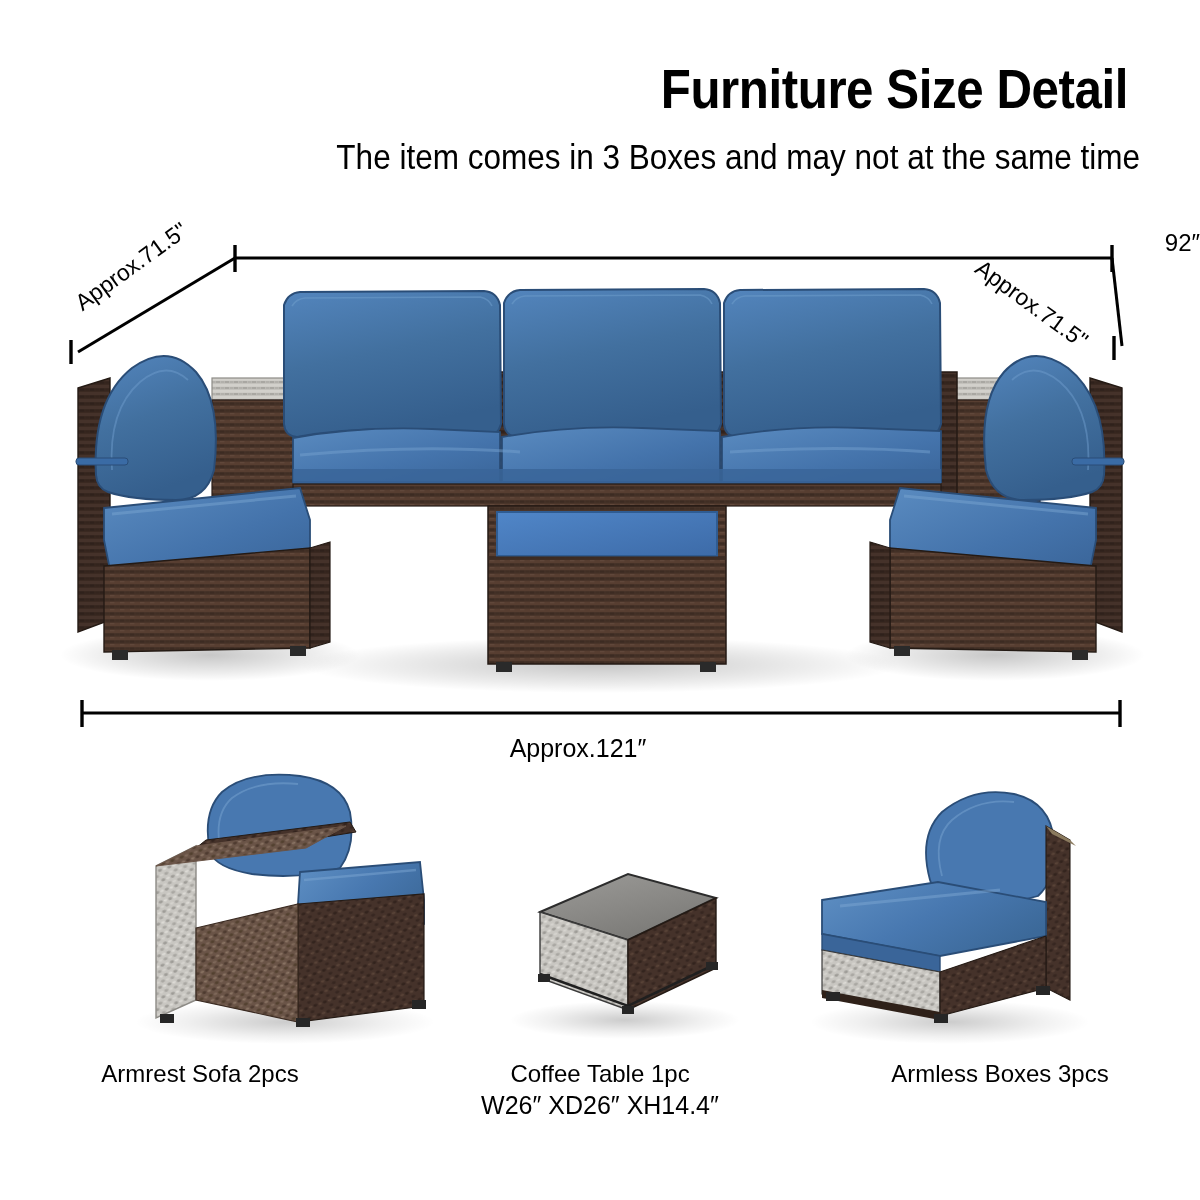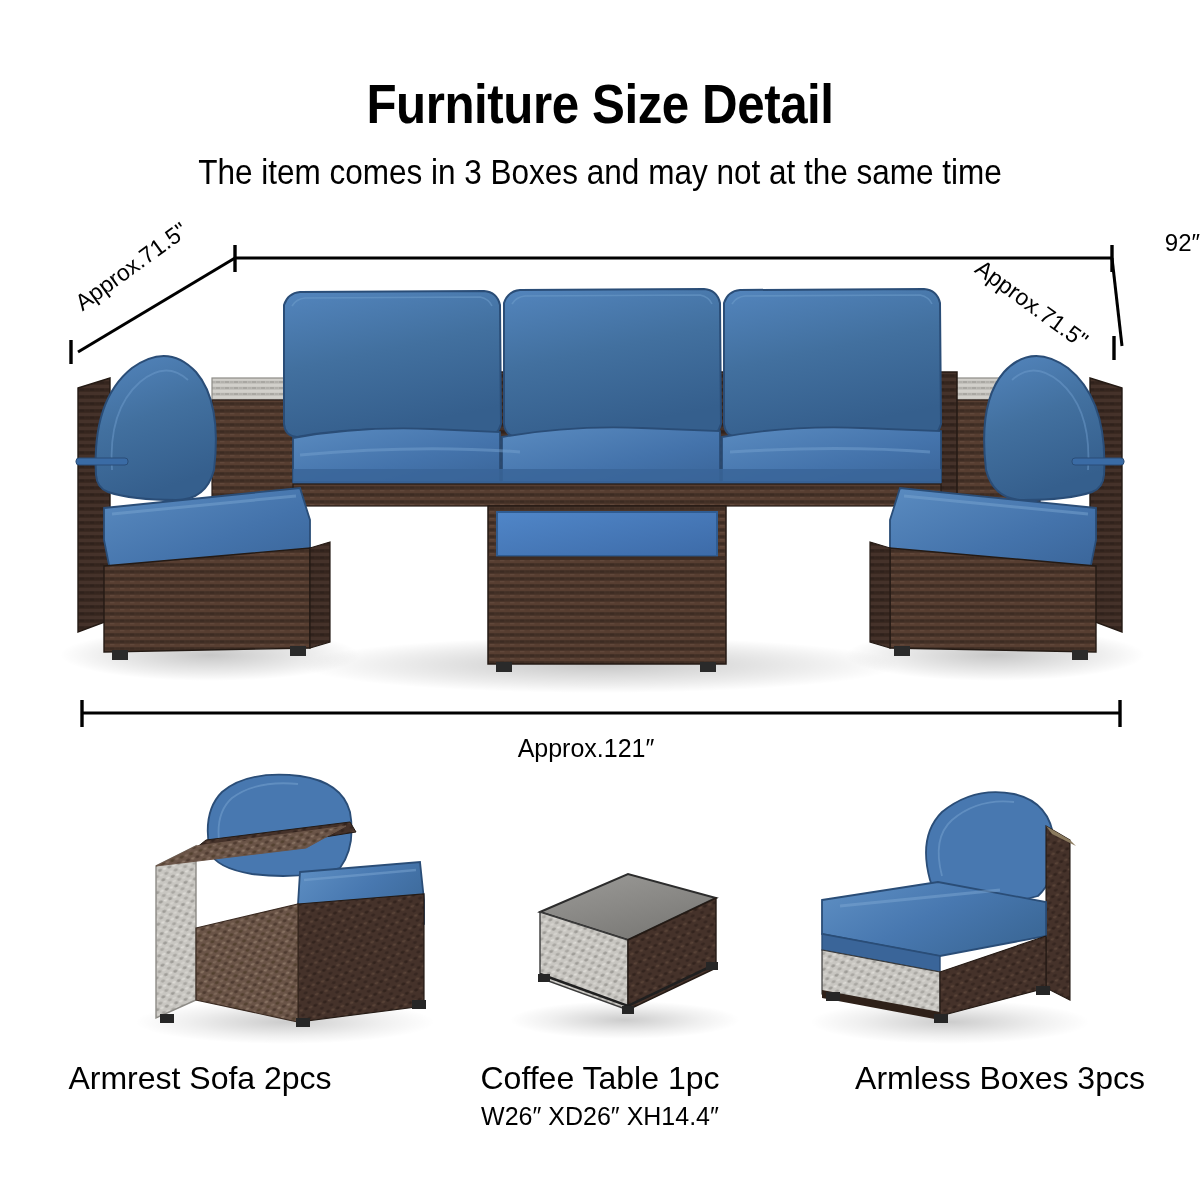--- a/index.html
+++ b/index.html
@@ -17,24 +17,24 @@
   }
   #page {
     position: relative;
     width: 1200px;
     height: 1200px;
   }
 
   
   .header {
     position: absolute;
-    top: 17px;
+    top: 2px;
     left: 0;
     width: 1200px;
-    text-align: center;
+    text-align: right;
   }
   .title {
     margin: 0;
     padding-top: 58px;
     font-size: 56px;
     font-weight: bold;
     letter-spacing: -0.5px;
     line-height: 1.02;
     transform: scaleX(0.88);
     transform-origin: center top;
@@ -74,21 +74,21 @@
     font-size: 23px;
   }
   .dim-right-diag {
     left: 978px;
     top: 252px;
     transform: rotate(36deg);
     transform-origin: left center;
     font-size: 23px;
   }
   .dim-bottom {
-    left: 18px;
+    left: 10px;
     top: 734px;
     width: 1136px;
     text-align: center;
     font-size: 25px;
   }
 
   
   .stage {
     position: absolute;
     left: 0;
@@ -102,21 +102,21 @@
     left: 0;
     top: 1058px;
     width: 1200px;
     display: flex;
   }
   .caption-col {
     flex: 1 1 0;
     text-align: center;
   }
   .caption-title {
-    font-size: 32px;
+    font-size: 24px;
     line-height: 1.30;
     white-space: nowrap;
   }
   .caption-dims {
     font-size: 25px;
     line-height: 1.32;
     white-space: nowrap;
   }
 </style>
 </head>

